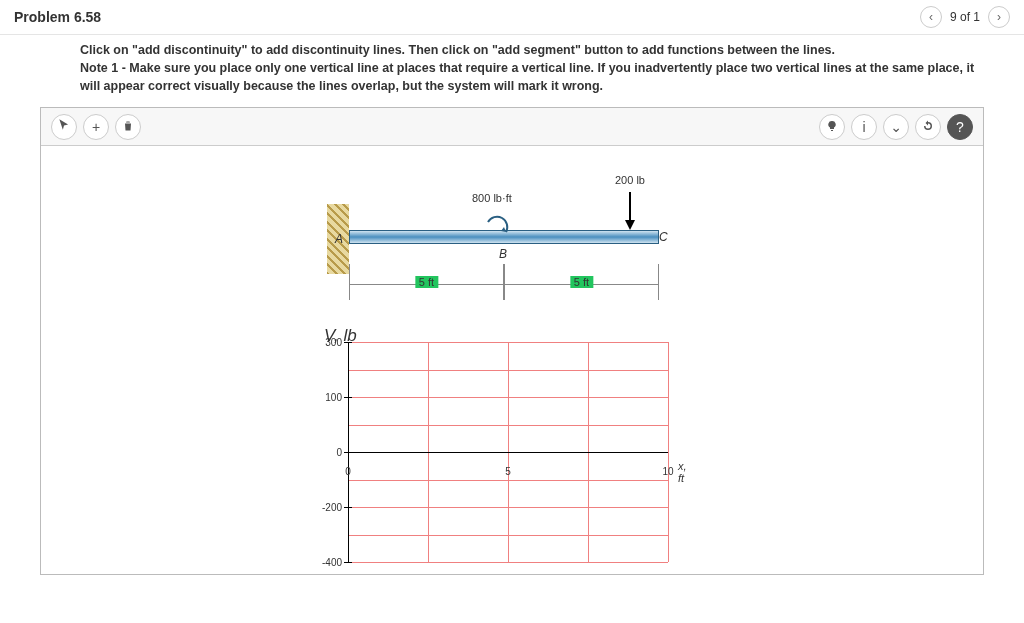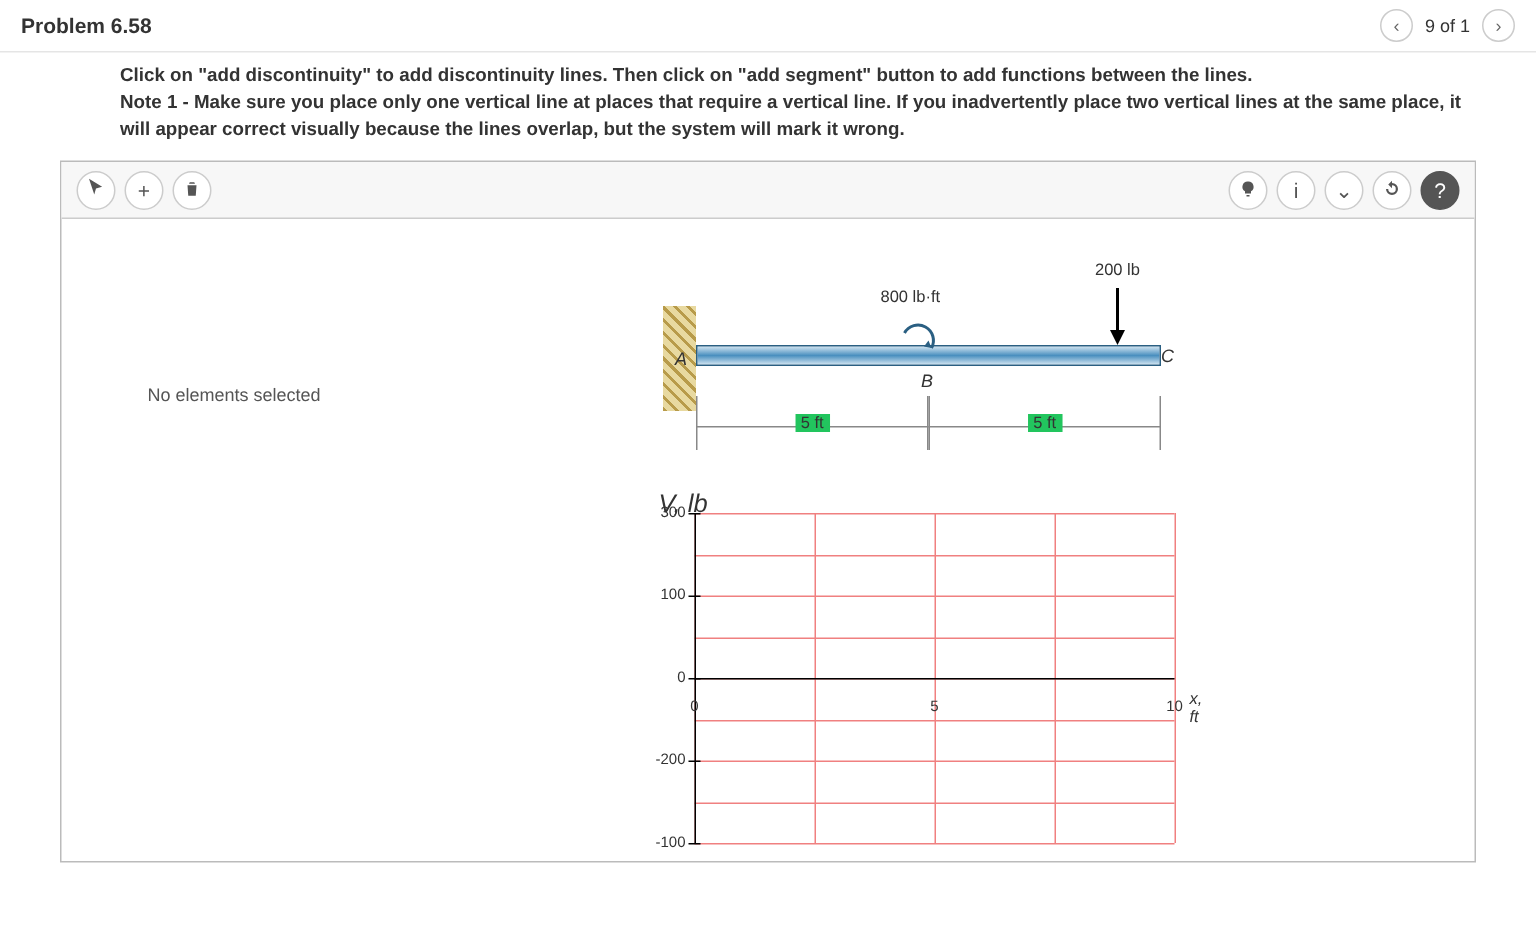--- a/index.html
+++ b/index.html
@@ -125,23 +125,20 @@
             </svg>
         </span>
       </div>
       <div class="tool-btn dark">
         <span>?</span>
       </div>
     </div>
   </div>
 
   <div class="canvas-area">
-    <div class="sidebar">
-      <div class="sidebar-msg">No elements selected</div>
-    </div>
 
     <div class="graphic">
 
       <div class="beam-diagram">
         <div class="wall">
             <div class="hatch"></div>
           </div>
         <div class="beam"></div>
         <div class="pt-label ptA">A</div>
         <div class="pt-label ptB">B</div>
@@ -197,21 +194,21 @@
           <div class="tick-mark-y" style="top:0"></div>
           <div class="tick-mark-y" style="top:55px"></div>
           <div class="tick-mark-y" style="top:110px"></div>
           <div class="tick-mark-y" style="top:165px"></div>
           <div class="tick-mark-y" style="top:220px"></div>
 
           <div class="tick-y" style="top:0">300</div>
           <div class="tick-y" style="top:55px">100</div>
           <div class="tick-y" style="top:110px">0</div>
           <div class="tick-y" style="top:165px">-200</div>
-          <div class="tick-y" style="top:220px">-100</div>
+          <div class="tick-y" style="top:220px">-400</div>
 
           <div class="tick-x" style="left:0">0</div>
           <div class="tick-x" style="left:160px">5</div>
           <div class="tick-x" style="left:320px">10</div>
 
           <div class="axis-label-x">x, ft</div>
         </div>
       </div>
 
     </div>

